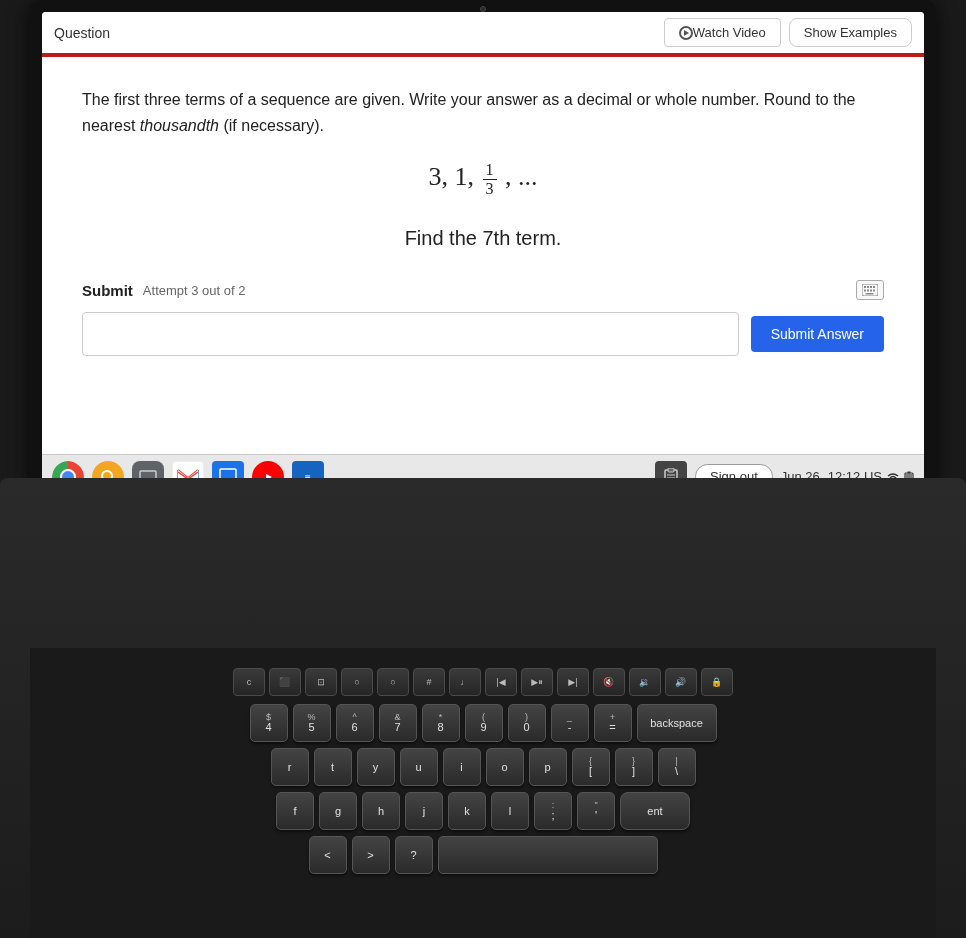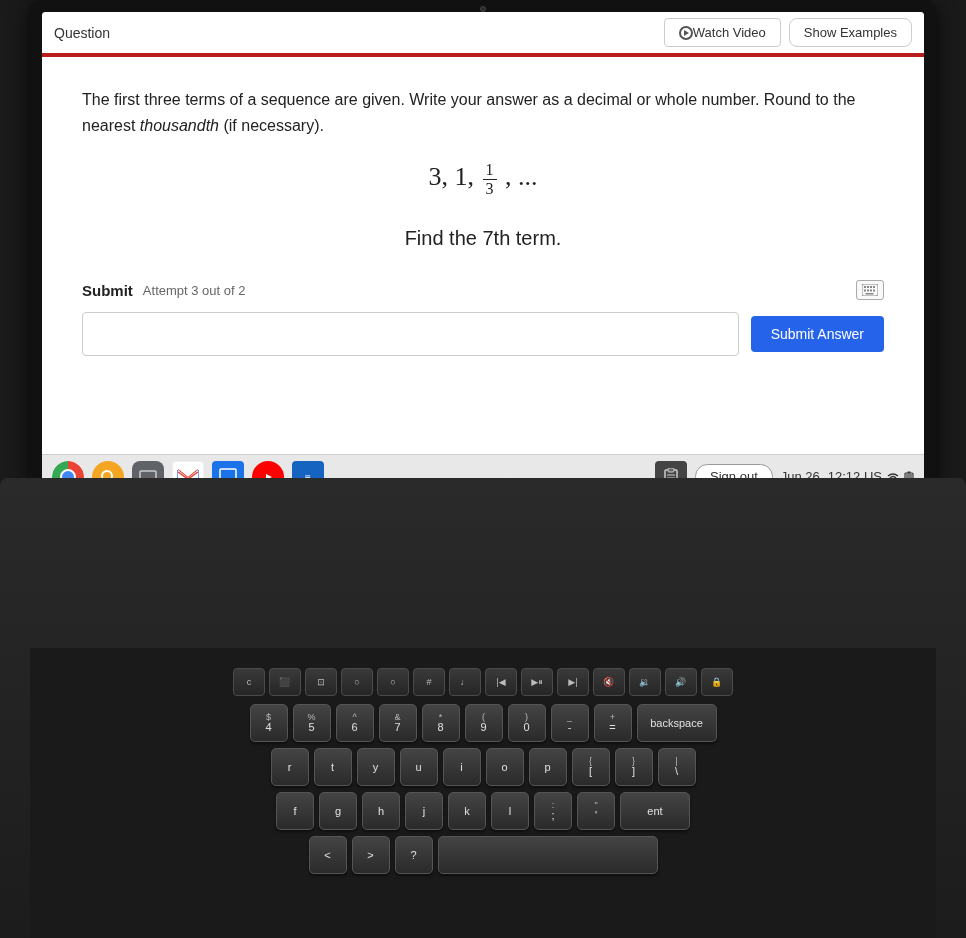--- a/index.html
+++ b/index.html
@@ -428,21 +428,21 @@
     .key .top-char {
       font-size: 9px;
       color: #bbb;
       line-height: 1;
     }
 
     .key .main-char {
       font-size: 11px;
       line-height: 1;
     }
-    .key-wider { min-width: 70px; }
+    .key-wider { min-width: 70px; border-radius: 8px; }
     .key-backspace { min-width: 80px; }
     .key-spacebar { min-width: 220px; }
 
     
     .hinge-area {
       position: absolute;
       bottom: 290px;
       left: 0;
       right: 0;
       height: 20px;

